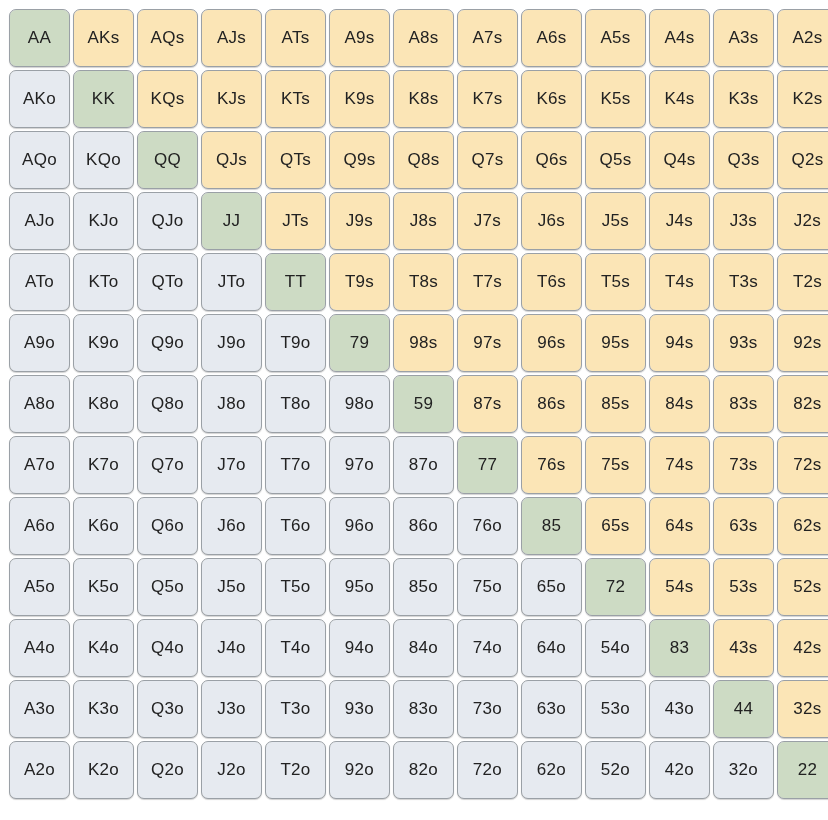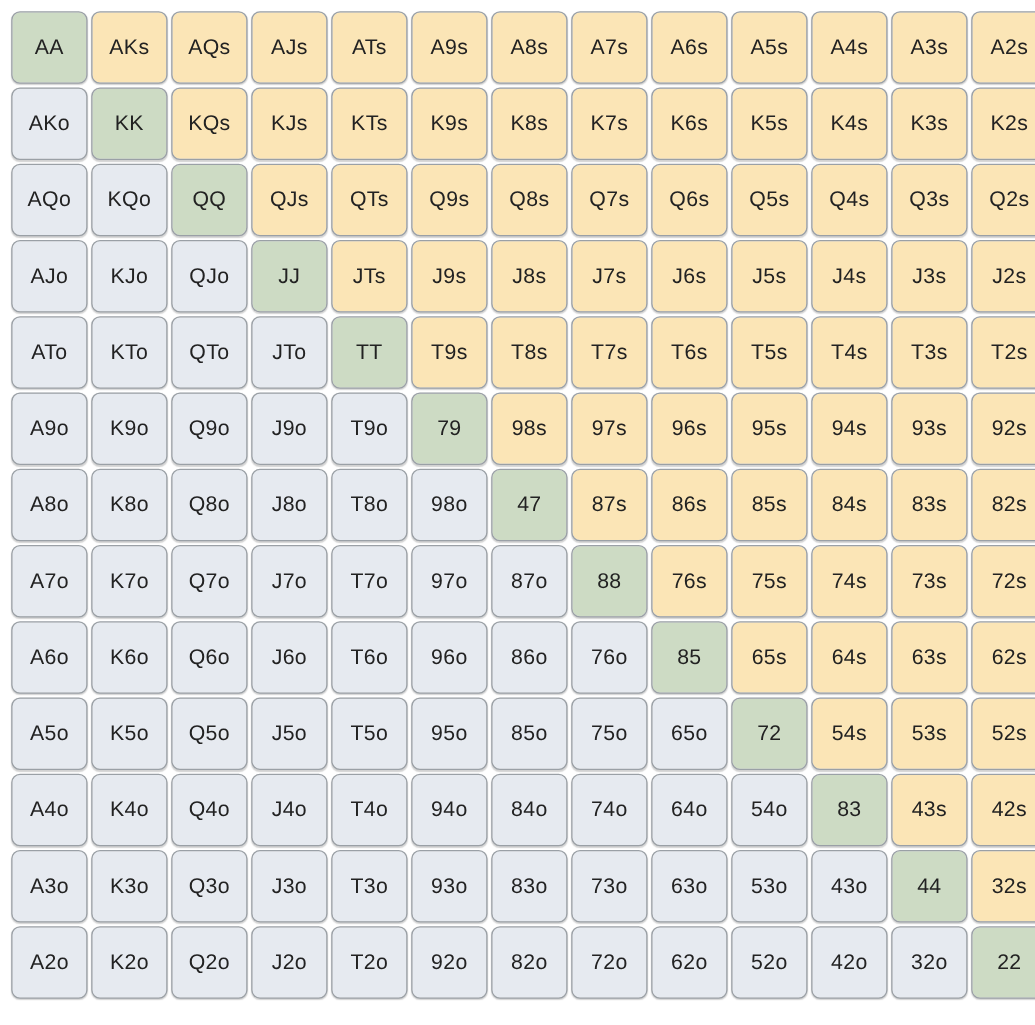--- a/index.html
+++ b/index.html
@@ -318,21 +318,21 @@
           <td class="offsuit">
             <span class="cell-label">J8o</span>
           </td>
           <td class="offsuit">
             <span class="cell-label">T8o</span>
           </td>
           <td class="offsuit">
             <span class="cell-label">98o</span>
           </td>
           <td class="pair">
-            <span class="cell-label">47</span>
+            <span class="cell-label">59</span>
           </td>
           <td class="suited">
             <span class="cell-label">87s</span>
           </td>
           <td class="suited">
             <span class="cell-label">86s</span>
           </td>
           <td class="suited">
             <span class="cell-label">85s</span>
           </td>
@@ -362,21 +362,21 @@
           <td class="offsuit">
             <span class="cell-label">T7o</span>
           </td>
           <td class="offsuit">
             <span class="cell-label">97o</span>
           </td>
           <td class="offsuit">
             <span class="cell-label">87o</span>
           </td>
           <td class="pair">
-            <span class="cell-label">88</span>
+            <span class="cell-label">77</span>
           </td>
           <td class="suited">
             <span class="cell-label">76s</span>
           </td>
           <td class="suited">
             <span class="cell-label">75s</span>
           </td>
           <td class="suited">
             <span class="cell-label">74s</span>
           </td>

